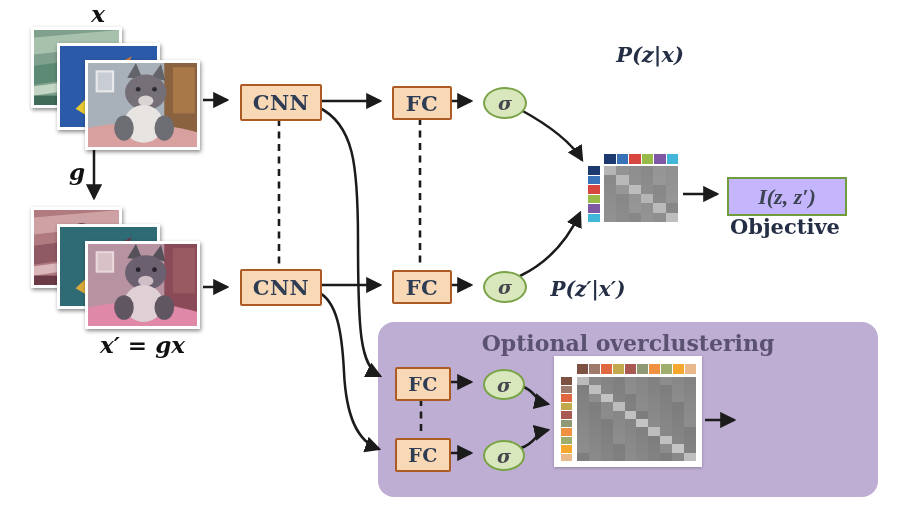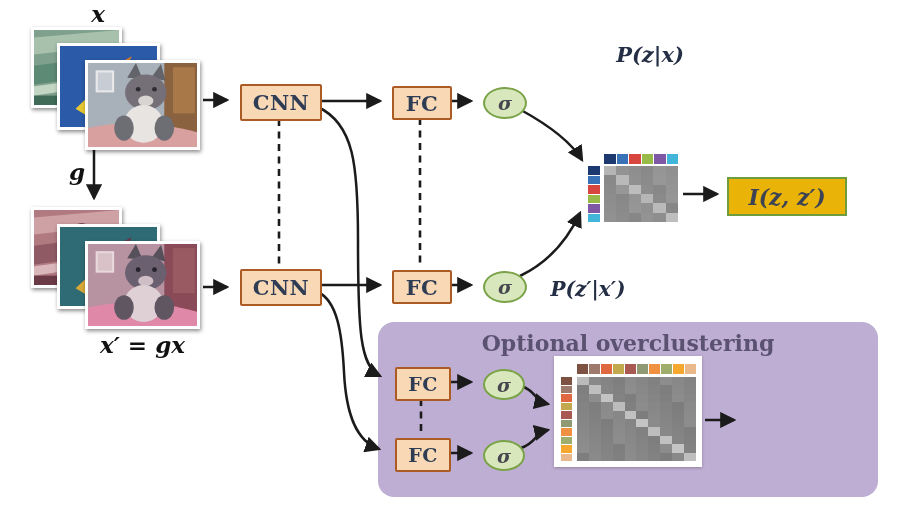--- a/index.html
+++ b/index.html
@@ -15,23 +15,23 @@
           font-size:23px;text-align:center;z-index:3;}
   
   .obox{position:absolute;background:#f9d8b6;border:2.5px solid #ad5b24;border-radius:2px;
         display:flex;align-items:center;justify-content:center;color:#2e3d54;
         font-weight:bold;font-size:21px;z-index:4;letter-spacing:.5px;}
   
   .sigma{position:absolute;background:#d9e7bd;border:2.5px solid #7aa348;border-radius:50%;
          display:flex;align-items:center;justify-content:center;color:#46464e;
          font-style:italic;font-weight:bold;font-size:19px;z-index:4;}
   
-  .gbox{position:absolute;background:#eab308;border:2.5px solid #6f9c3d;
+  .gbox{position:absolute;background:#c4b5fd;border:2.5px solid #6f9c3d;
         display:flex;align-items:center;justify-content:center;color:#3c4352;
-        font-style:italic;font-weight:bold;font-size:22px;z-index:4;}
+        font-style:italic;font-weight:bold;font-size:22px;z-index:4;font-family:Liberation Serif, serif;}
   .caption{position:absolute;color:#242e45;font-weight:bold;font-size:21px;
            text-align:center;line-height:26px;z-index:3;}
   .mathcap{font-style:italic;}
   
   .panel{position:absolute;left:378px;top:322px;width:500px;height:175px;
          background:#bfaed3;border-radius:16px;z-index:1;}
   .panel-title{position:absolute;left:378px;top:330px;width:500px;text-align:center;
                color:#5a5270;font-weight:bold;font-size:22px;z-index:3;}
   
   .m-row,.m-col{position:absolute;display:grid;gap:1px;background:#fff;z-index:4;}
@@ -225,20 +225,21 @@
         <div style="background: rgb(145, 145, 145);"></div>
         <div style="background: rgb(140, 140, 140);"></div>
         <div style="background: rgb(135, 135, 135);"></div>
         <div style="background: rgb(147, 147, 147);"></div>
         <div style="background: rgb(142, 142, 142);"></div>
         <div style="background: rgb(190, 190, 190);"></div>
       </div>
   </div>
 
   <div class="gbox" style="left:727px;top:177px;width:116px;height:35px;">I(z, z′)</div>
+  <div class="caption" style="left:720px;top:214px;width:130px;">Objective</div>
 
   <div class="m-frame" style="left:554px;top:356px;width:148px;height:111px;"></div>
   <div>
     <div class="m-row" style="left: 577px; top: 364px; width: 119px; height: 10px; grid-template-columns: repeat(10, 1fr);">
         <div style="background: rgb(125, 82, 67);"></div>
         <div style="background: rgb(157, 122, 107);"></div>
         <div style="background: rgb(224, 104, 64);"></div>
         <div style="background: rgb(194, 169, 78);"></div>
         <div style="background: rgb(168, 90, 82);"></div>
         <div style="background: rgb(143, 153, 115);"></div>

